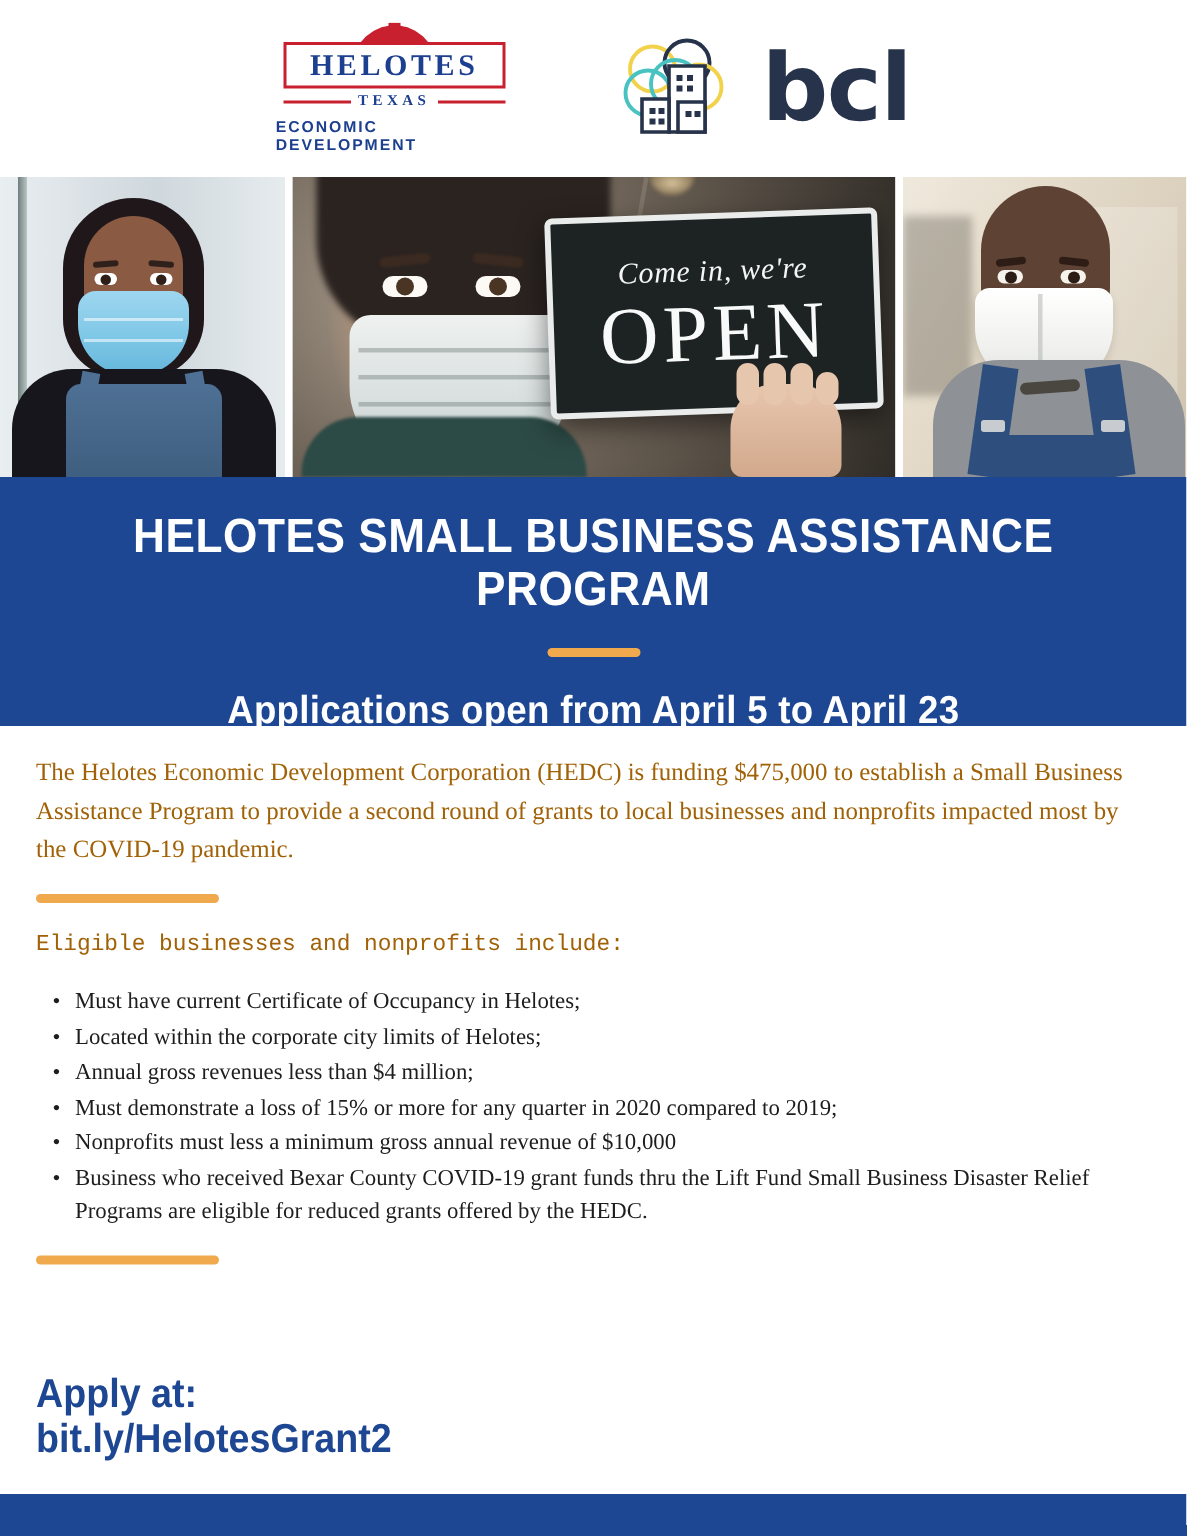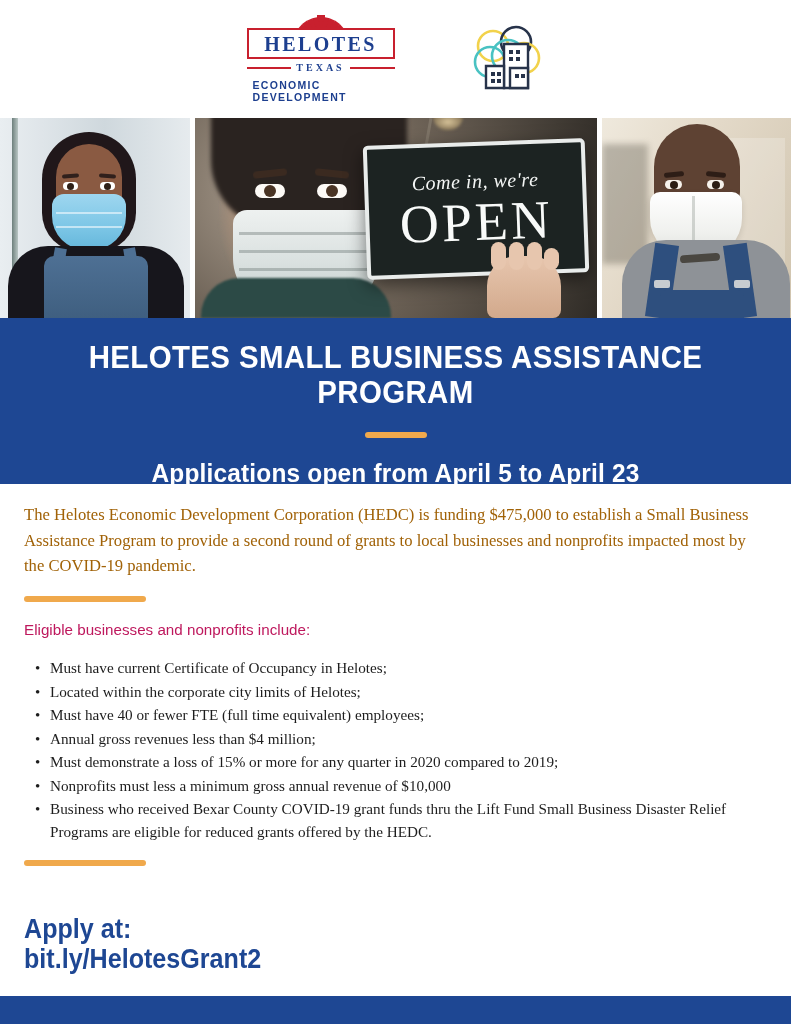--- a/index.html
+++ b/index.html
@@ -83,21 +83,20 @@
     color: #1d3f8f;
     line-height: 1;
   }
   .ecodev-word {
     font-family: "Liberation Sans", sans-serif;
     font-weight: bold;
     font-size: 10.5px;
     letter-spacing: 1.3px;
     color: #1d3f8f;
     margin-top: 6px;
-    margin-left: 11px;
   }
 
   .bcl-logo {
     display: flex;
     align-items: center;
     gap: 16px;
   }
   .bcl-mark { width: 84px; height: 74px; }
   .bcl-word {
     font-family: "DejaVu Sans", sans-serif;
@@ -411,23 +410,23 @@
     line-height: 1.55;
     max-width: 750px;
   }
   .acc-rule {
     width: 122px; height: 6px;
     background: #f0a94c;
     border-radius: 3px;
     margin: 17px 0 17px 0;
   }
   .eligible-lead {
-    font-family: Liberation Sans, sans-serif;
+    font-family: Liberation Mono, monospace;
     font-size: 15.2px;
-    color: #be185d;
+    color: #a16207;
     line-height: 1.4;
   }
   ul.criteria {
     list-style: none;
     margin: 17px 0 0 0;
     padding: 0;
   }
   ul.criteria li {
     position: relative;
     font-family: "Liberation Serif", serif;
@@ -574,20 +573,21 @@
             <rect x="50" y="35" width="4" height="4"></rect>
             <rect x="25" y="50" width="4" height="4"></rect>
             <rect x="31" y="50" width="4" height="4"></rect>
             <rect x="25" y="57" width="4" height="4"></rect>
             <rect x="31" y="57" width="4" height="4"></rect>
             <rect x="49" y="52" width="4" height="4"></rect>
             <rect x="55" y="52" width="4" height="4"></rect>
           </g>
         </svg>
       </div>
+      <div class="bcl-word">bcl</div>
     </div>
 
   </div>
 
   <div class="photo-band">
 
     <div class="photo p1">
       <div class="bg"></div>
       <div class="doorframe"></div>
       <div class="hair"></div>
@@ -666,21 +666,20 @@
 
     <p class="intro">The Helotes Economic Development Corporation (HEDC) is funding $475,000 to establish a Small Business Assistance Program to provide a second round of grants to local businesses and nonprofits impacted most by the COVID-19 pandemic.</p>
 
     <div class="acc-rule"></div>
 
     <p class="eligible-lead">Eligible businesses and nonprofits include:</p>
 
     <ul class="criteria">
       <li>Must have current Certificate of Occupancy in Helotes;</li>
       <li>Located within the corporate city limits of Helotes;</li>
-      <li>Must have 40 or fewer FTE (full time equivalent) employees;</li>
       <li>Annual gross revenues less than $4 million;</li>
       <li>Must demonstrate a loss of 15% or more for any quarter in 2020 compared to 2019;</li>
       <li>Nonprofits must less a minimum gross annual revenue of $10,000</li>
       <li>Business who received Bexar County COVID-19 grant funds thru the Lift Fund Small Business Disaster Relief Programs are eligible for reduced grants offered by the HEDC.</li>
     </ul>
 
 
     <div class="acc-rule"></div>
   </div>
 

